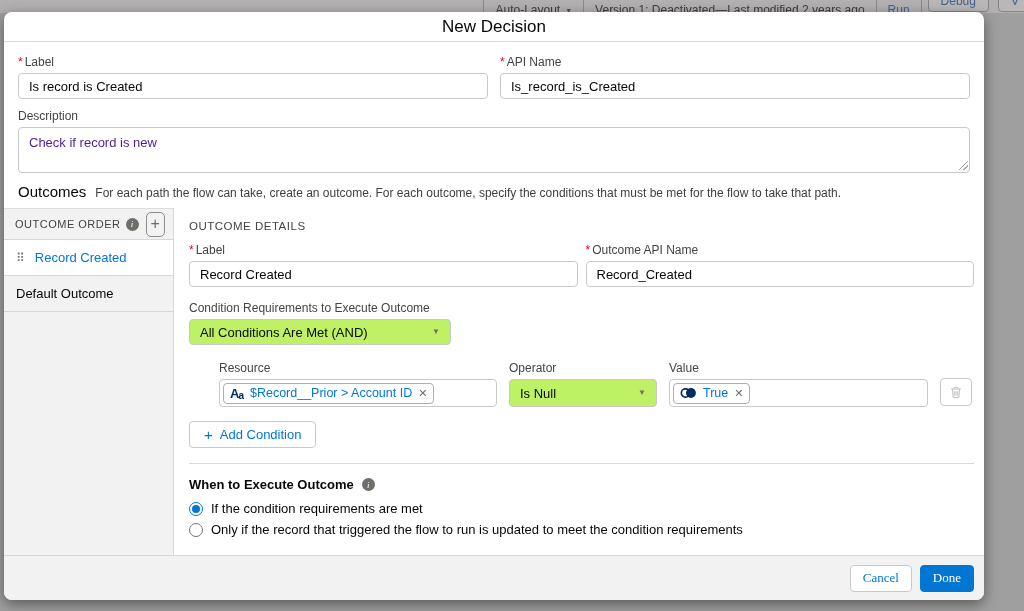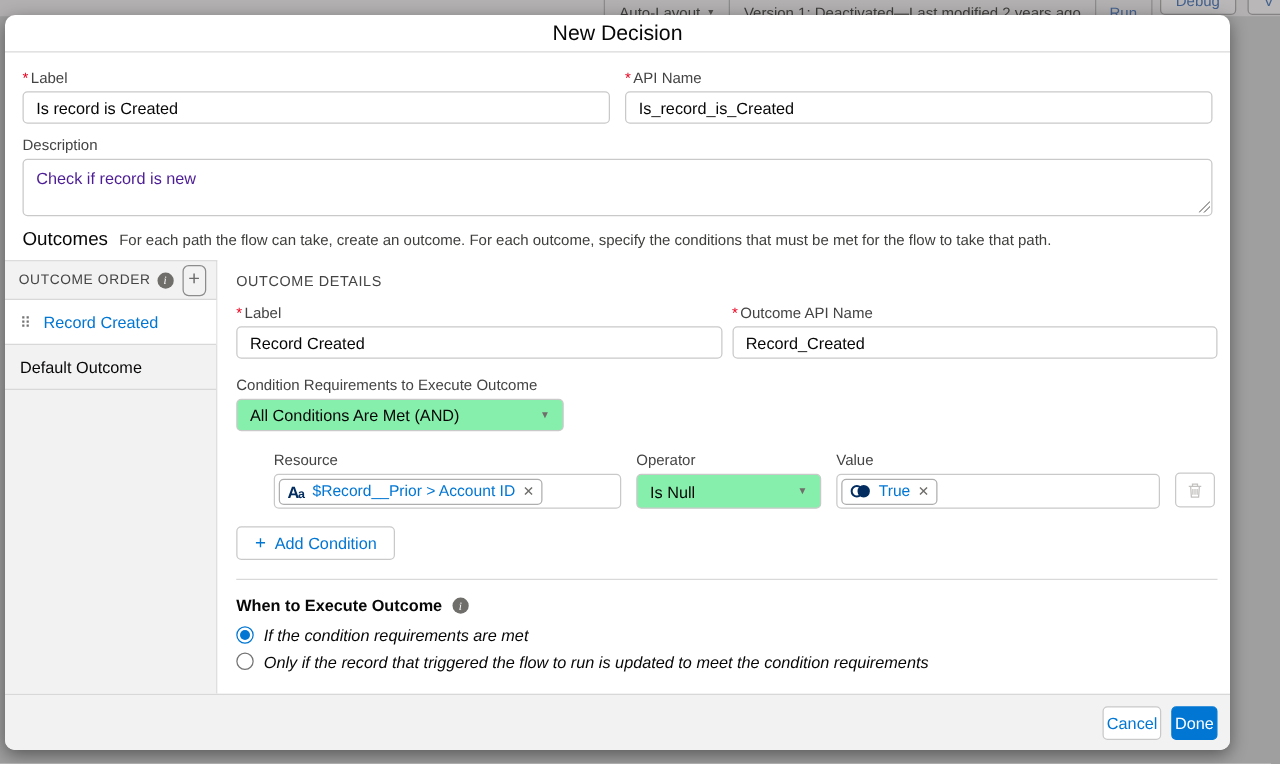--- a/index.html
+++ b/index.html
@@ -100,21 +100,21 @@
   .sidebar-item.selected { background: #fff; color: #0176d3; }
   .drag-handle { color: #747474; font-size: 12px; }
 
   .details { flex: 1; background: #fff; padding: 12px 10px 0 15px; overflow: hidden; }
   .details-heading { font-size: 11.5px; color: #444; letter-spacing: .5px; }
   .details-fields { display: flex; gap: 8px; margin-top: 11px; }
   .details-fields > div { flex: 1; }
 
   .cond-req { margin-top: 14px; }
   .select-box {
-    height: 26px; border: 1px solid #c9c9c9; border-radius: 4px; background: #86efac;
+    height: 26px; border: 1px solid #c9c9c9; border-radius: 4px; background: #bef264;
     display: flex; align-items: center; justify-content: space-between;
     padding: 0 10px; font-size: 13px; color: #080707; cursor: pointer;
   }
   .select-box .chev { color: #706e6b; font-size: 8px; }
   .cond-req .select-box { width: 262px; }
 
   .condition-row { margin: 16px 2px 0 30px; display: flex; gap: 12px; align-items: flex-start; }
   .res-col { width: 278px; flex: none; }
   .op-col { width: 148px; flex: none; }
   .val-col { flex: 1; }
@@ -144,42 +144,42 @@
     cursor: pointer; font-family: "Liberation Sans", sans-serif;
   }
   .add-condition-btn .plus { font-size: 15px; line-height: 1; }
 
   .hdivider { margin-top: 15px; border-top: 1px solid #d9d9d9; }
 
   .when-heading { margin-top: 13px; display: flex; align-items: center; gap: 8px; }
   .when-heading .t { font-size: 13px; font-weight: bold; color: #080707; }
 
   .radio-group { margin-top: 9px; }
-  .radio-row { display: flex; align-items: flex-start; gap: 8px; margin-bottom: 6px; cursor: pointer; font-style: italic; }
+  .radio-row { display: flex; align-items: flex-end; gap: 8px; margin-bottom: 6px; cursor: pointer; }
   .radio {
     width: 14px; height: 14px; border-radius: 50%; border: 1px solid #747474;
     background: #fff; flex: none; position: relative;
   }
   .radio.on { border-color: #0176d3; }
   .radio.on::after {
     content: ""; position: absolute; left: 2px; top: 2px; width: 8px; height: 8px;
     border-radius: 50%; background: #0176d3;
   }
   .radio-label { font-size: 13px; color: #080707; }
 
   
   .modal-footer {
     height: 45px; flex: none; background: #f3f2f2; border-top: 1px solid #d8d8d8;
     display: flex; align-items: center; justify-content: flex-end; gap: 8px;
     padding-right: 10px;
   }
   .btn {
-    height: 27px; padding: 0 2px; border-radius: 4px; font-size: 13px;
+    height: 27px; padding: 0 12px; border-radius: 4px; font-size: 13px;
     display: inline-flex; align-items: center; cursor: pointer;
-    font-family: Liberation Sans, sans-serif;
+    font-family: Liberation Serif, serif;
   }
   .btn-neutral { background: #fff; border: 1px solid #c9c9c9; color: #0176d3; }
   .btn-brand { background: #0176d3; border: 1px solid #0176d3; color: #fff; }
 </style>
 </head>
 <body>
 
 <div class="topbar">
   <span class="topbar-sep"></span>
   <span class="topbar-item">

